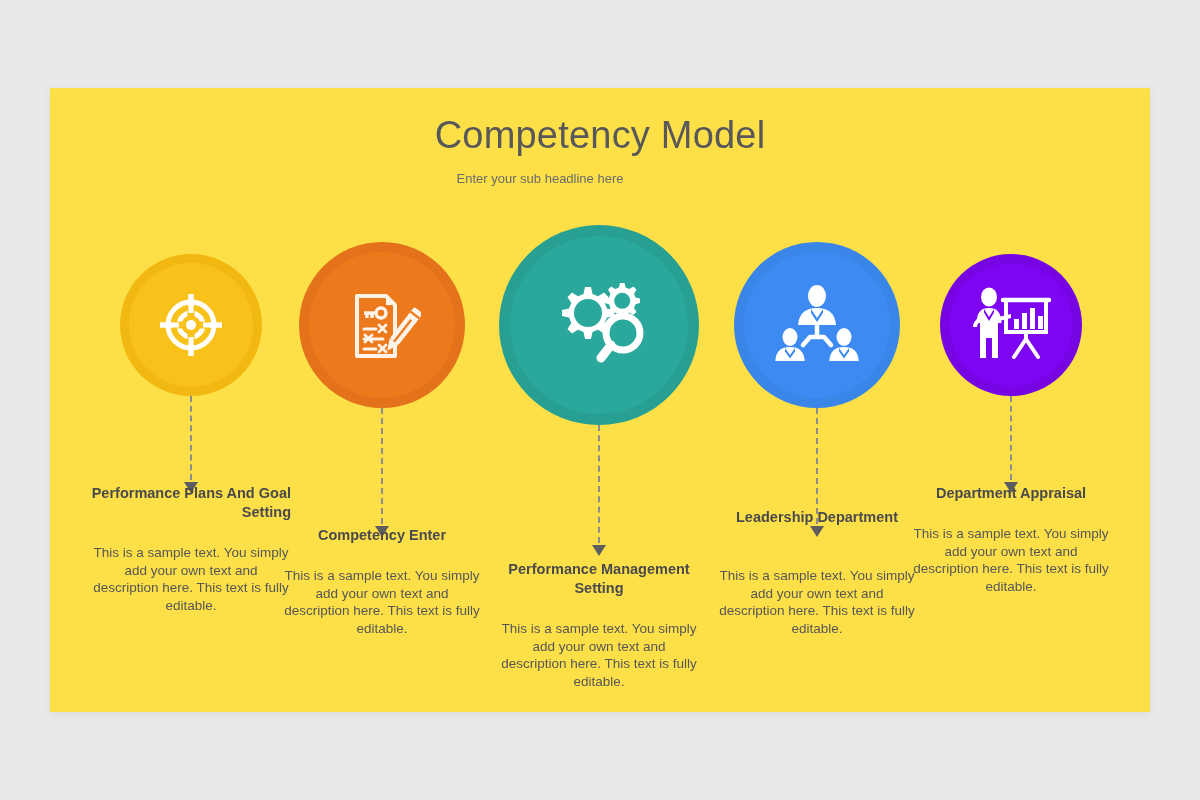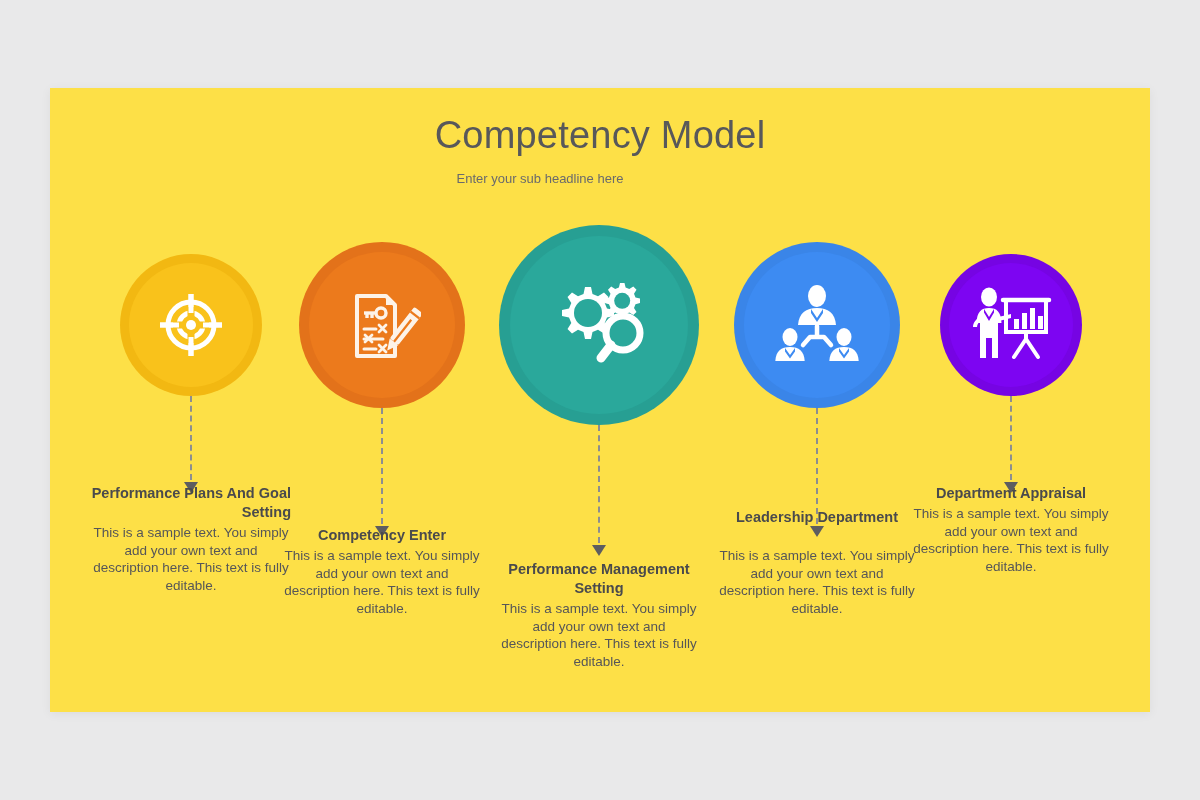--- a/index.html
+++ b/index.html
@@ -100,20 +100,21 @@
   }
   .col-body {
     position: absolute;
     left: 0;
     width: 100%;
     text-align: center;
     font-size: 13.5px;
     font-weight: 400;
     color: #565658;
     line-height: 17.5px;
+    margin-top: 20px;
   }
 </style>
 </head>
 <body>
 
 <div id="slide-card">
 
   <div id="page-title">Competency Model</div>
   <div id="page-subtitle">Enter your sub headline here</div>
 

